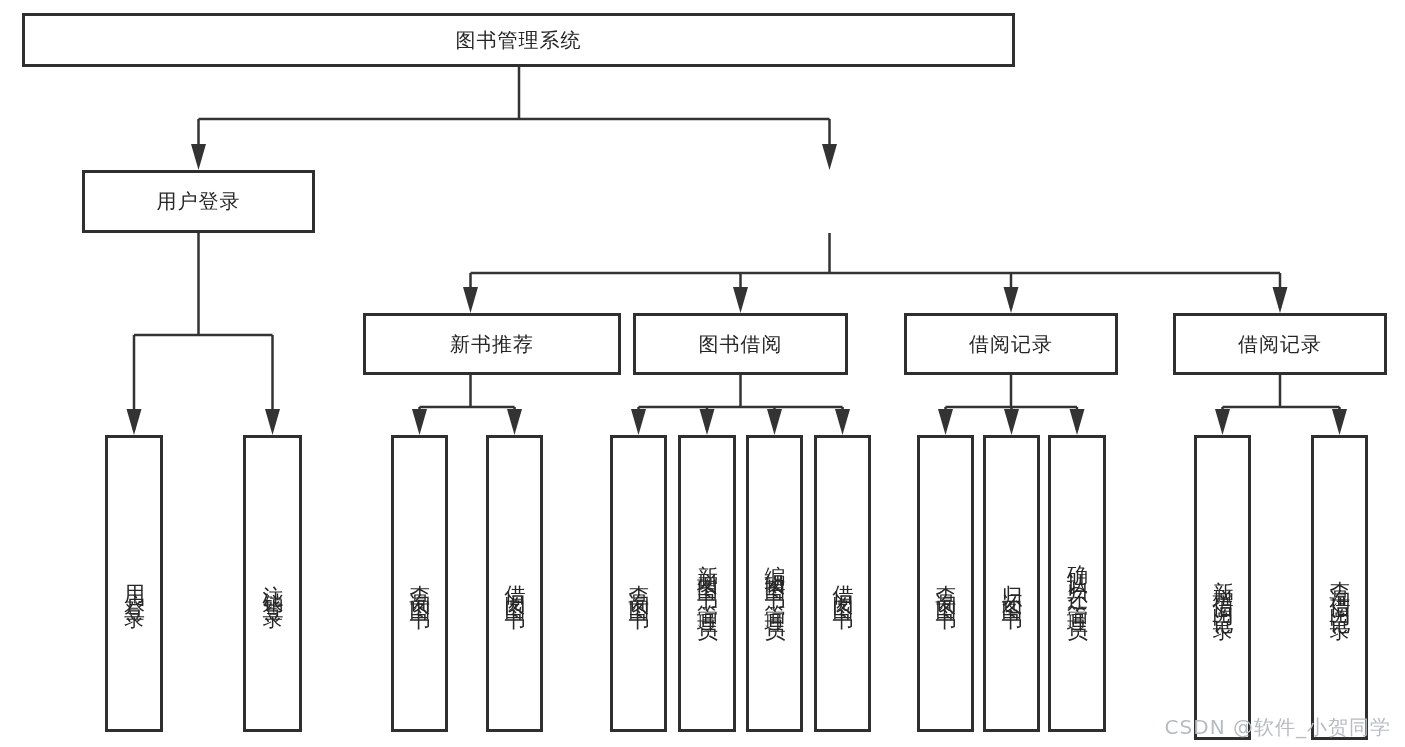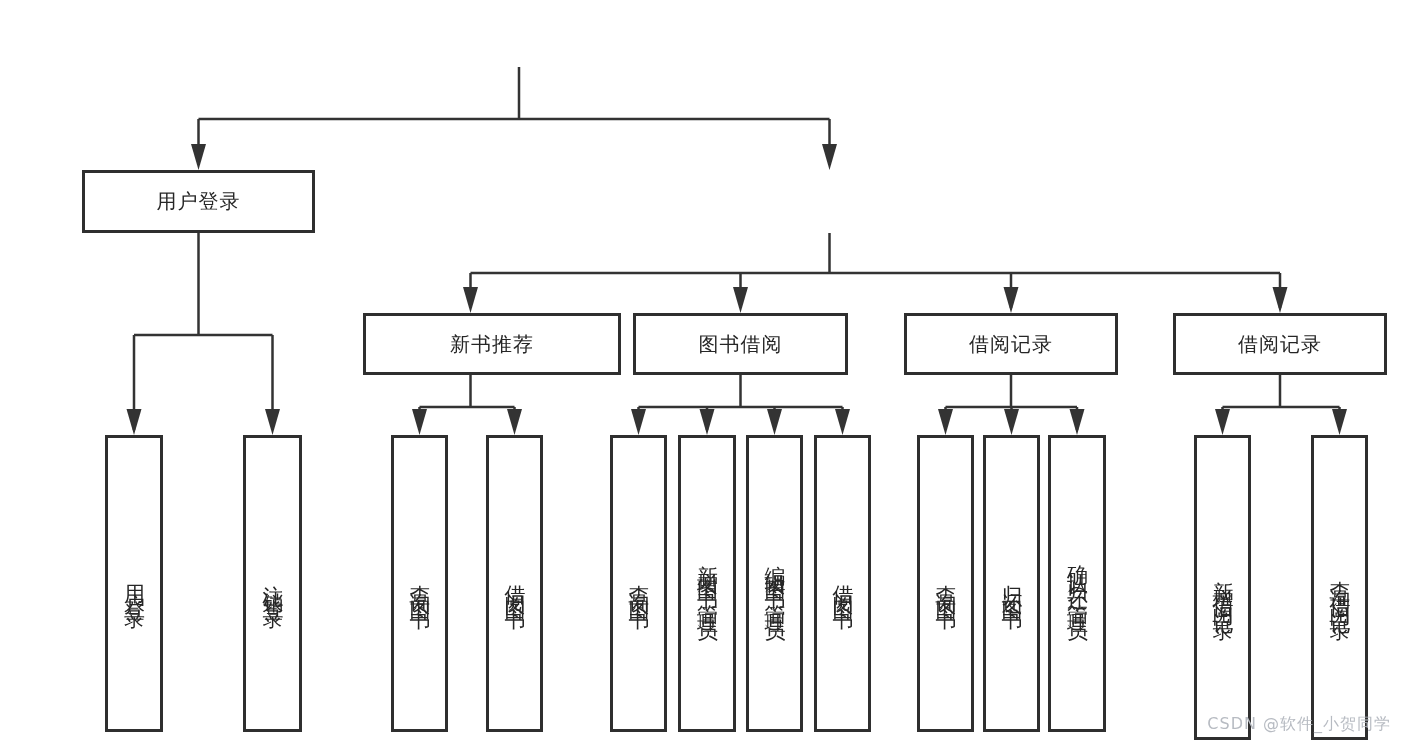--- a/index.html
+++ b/index.html
@@ -34,21 +34,21 @@
   .v-node{
     font-size:21px;
     letter-spacing:8px;
     writing-mode:vertical-rl;
     text-orientation:mixed;
     line-height:1;
   }
   .watermark{
     position:absolute;
     right:14px;top:714px;
-    font-size:16px;
+    font-size:20px;
     letter-spacing:1px;
     color:var(--watermark);
     z-index:2;
     white-space:nowrap;
   }
 </style>
 </head>
 <body>
 
 <div class="canvas">
@@ -83,20 +83,21 @@
     <polygon class="head" points="699.5,409 714.5,409 707,435"></polygon>
     <polygon class="head" points="767,409 782,409 774.5,435"></polygon>
     <polygon class="head" points="835,409 850,409 842.5,435"></polygon>
     <polygon class="head" points="938,409 953,409 945.5,435"></polygon>
     <polygon class="head" points="1004,409 1019,409 1011.5,435"></polygon>
     <polygon class="head" points="1069.5,409 1084.5,409 1077,435"></polygon>
     <polygon class="head" points="1215,409 1230,409 1222.5,435"></polygon>
     <polygon class="head" points="1332,409 1347,409 1339.5,435"></polygon>
   </svg>
 
+  <div class="node h-node" style="left:22px;top:13px;width:993px;height:54px">图书管理系统</div>
 
   <div class="node h-node" style="left:82px;top:170px;width:233px;height:63px">用户登录</div>
 
   <div class="node h-node" style="left:363px;top:313px;width:258px;height:62px">新书推荐</div>
   <div class="node h-node" style="left:633px;top:313px;width:215px;height:62px">图书借阅</div>
   <div class="node h-node" style="left:904px;top:313px;width:214px;height:62px">借阅记录</div>
   <div class="node h-node" style="left:1173px;top:313px;width:214px;height:62px">借阅记录</div>
 
   <div class="node v-node" style="left:105px;top:435px;width:58px;height:297px">用户登录</div>
   <div class="node v-node" style="left:243px;top:435px;width:59px;height:297px">注销登录</div>

